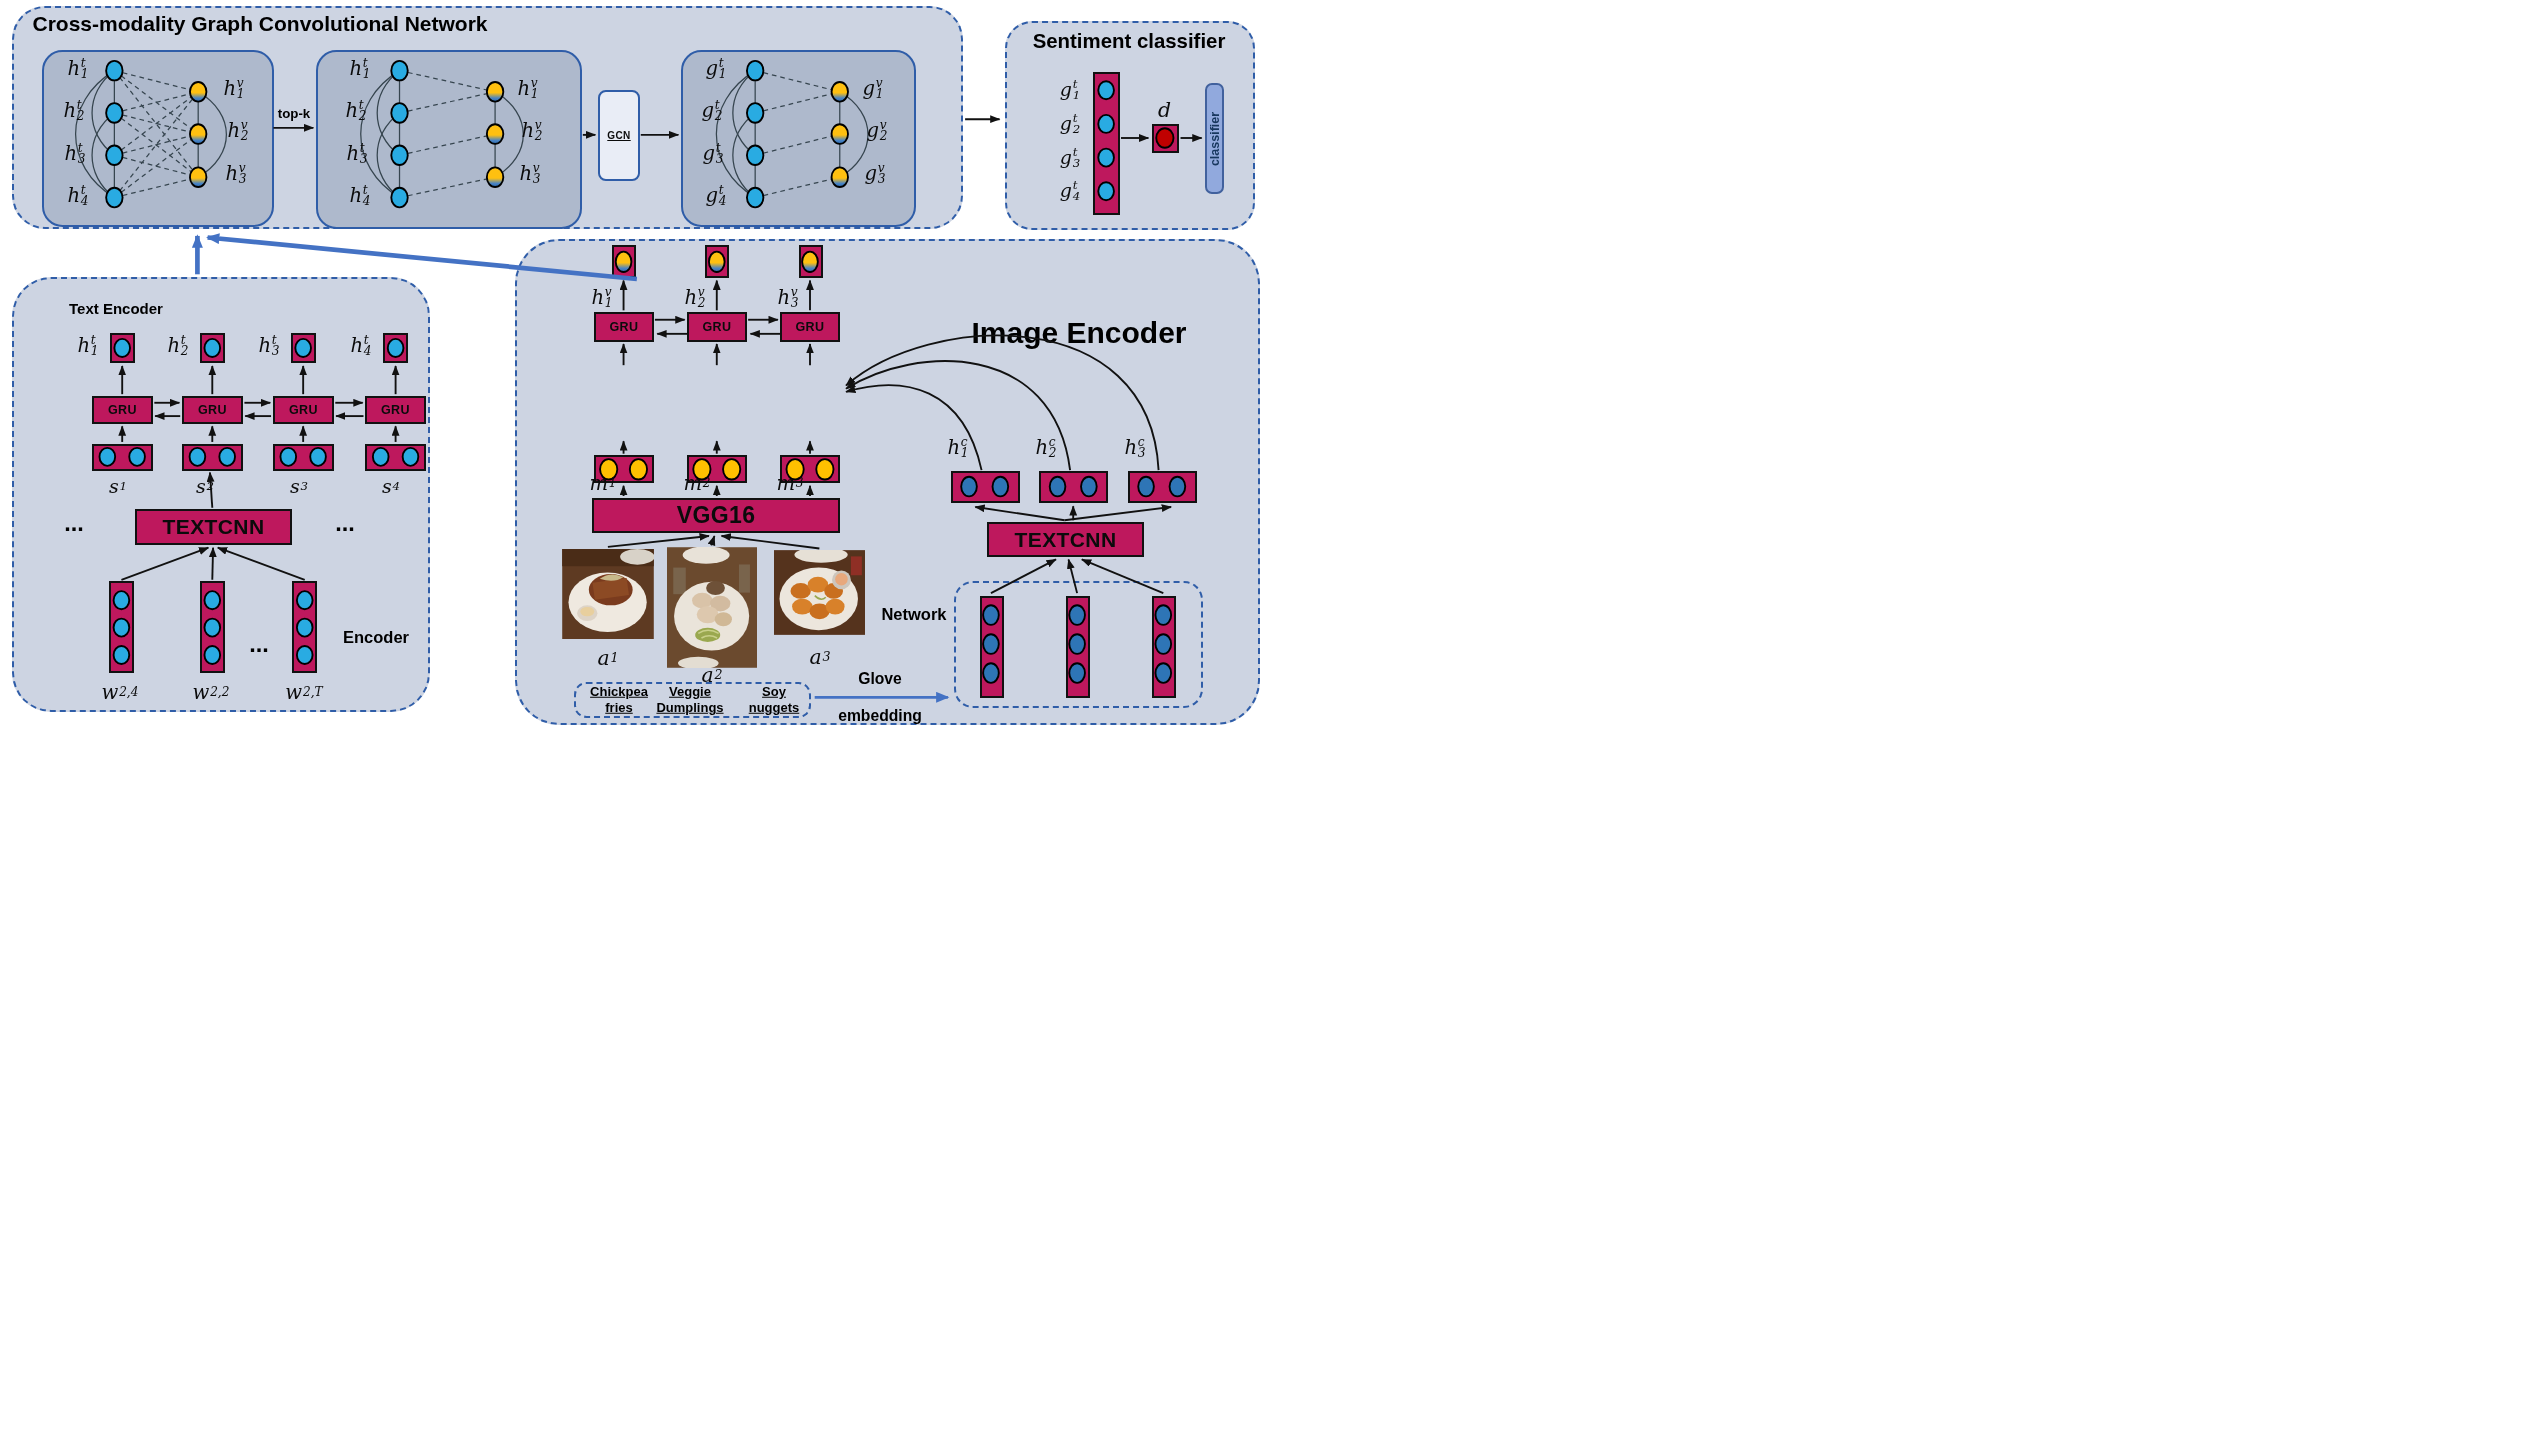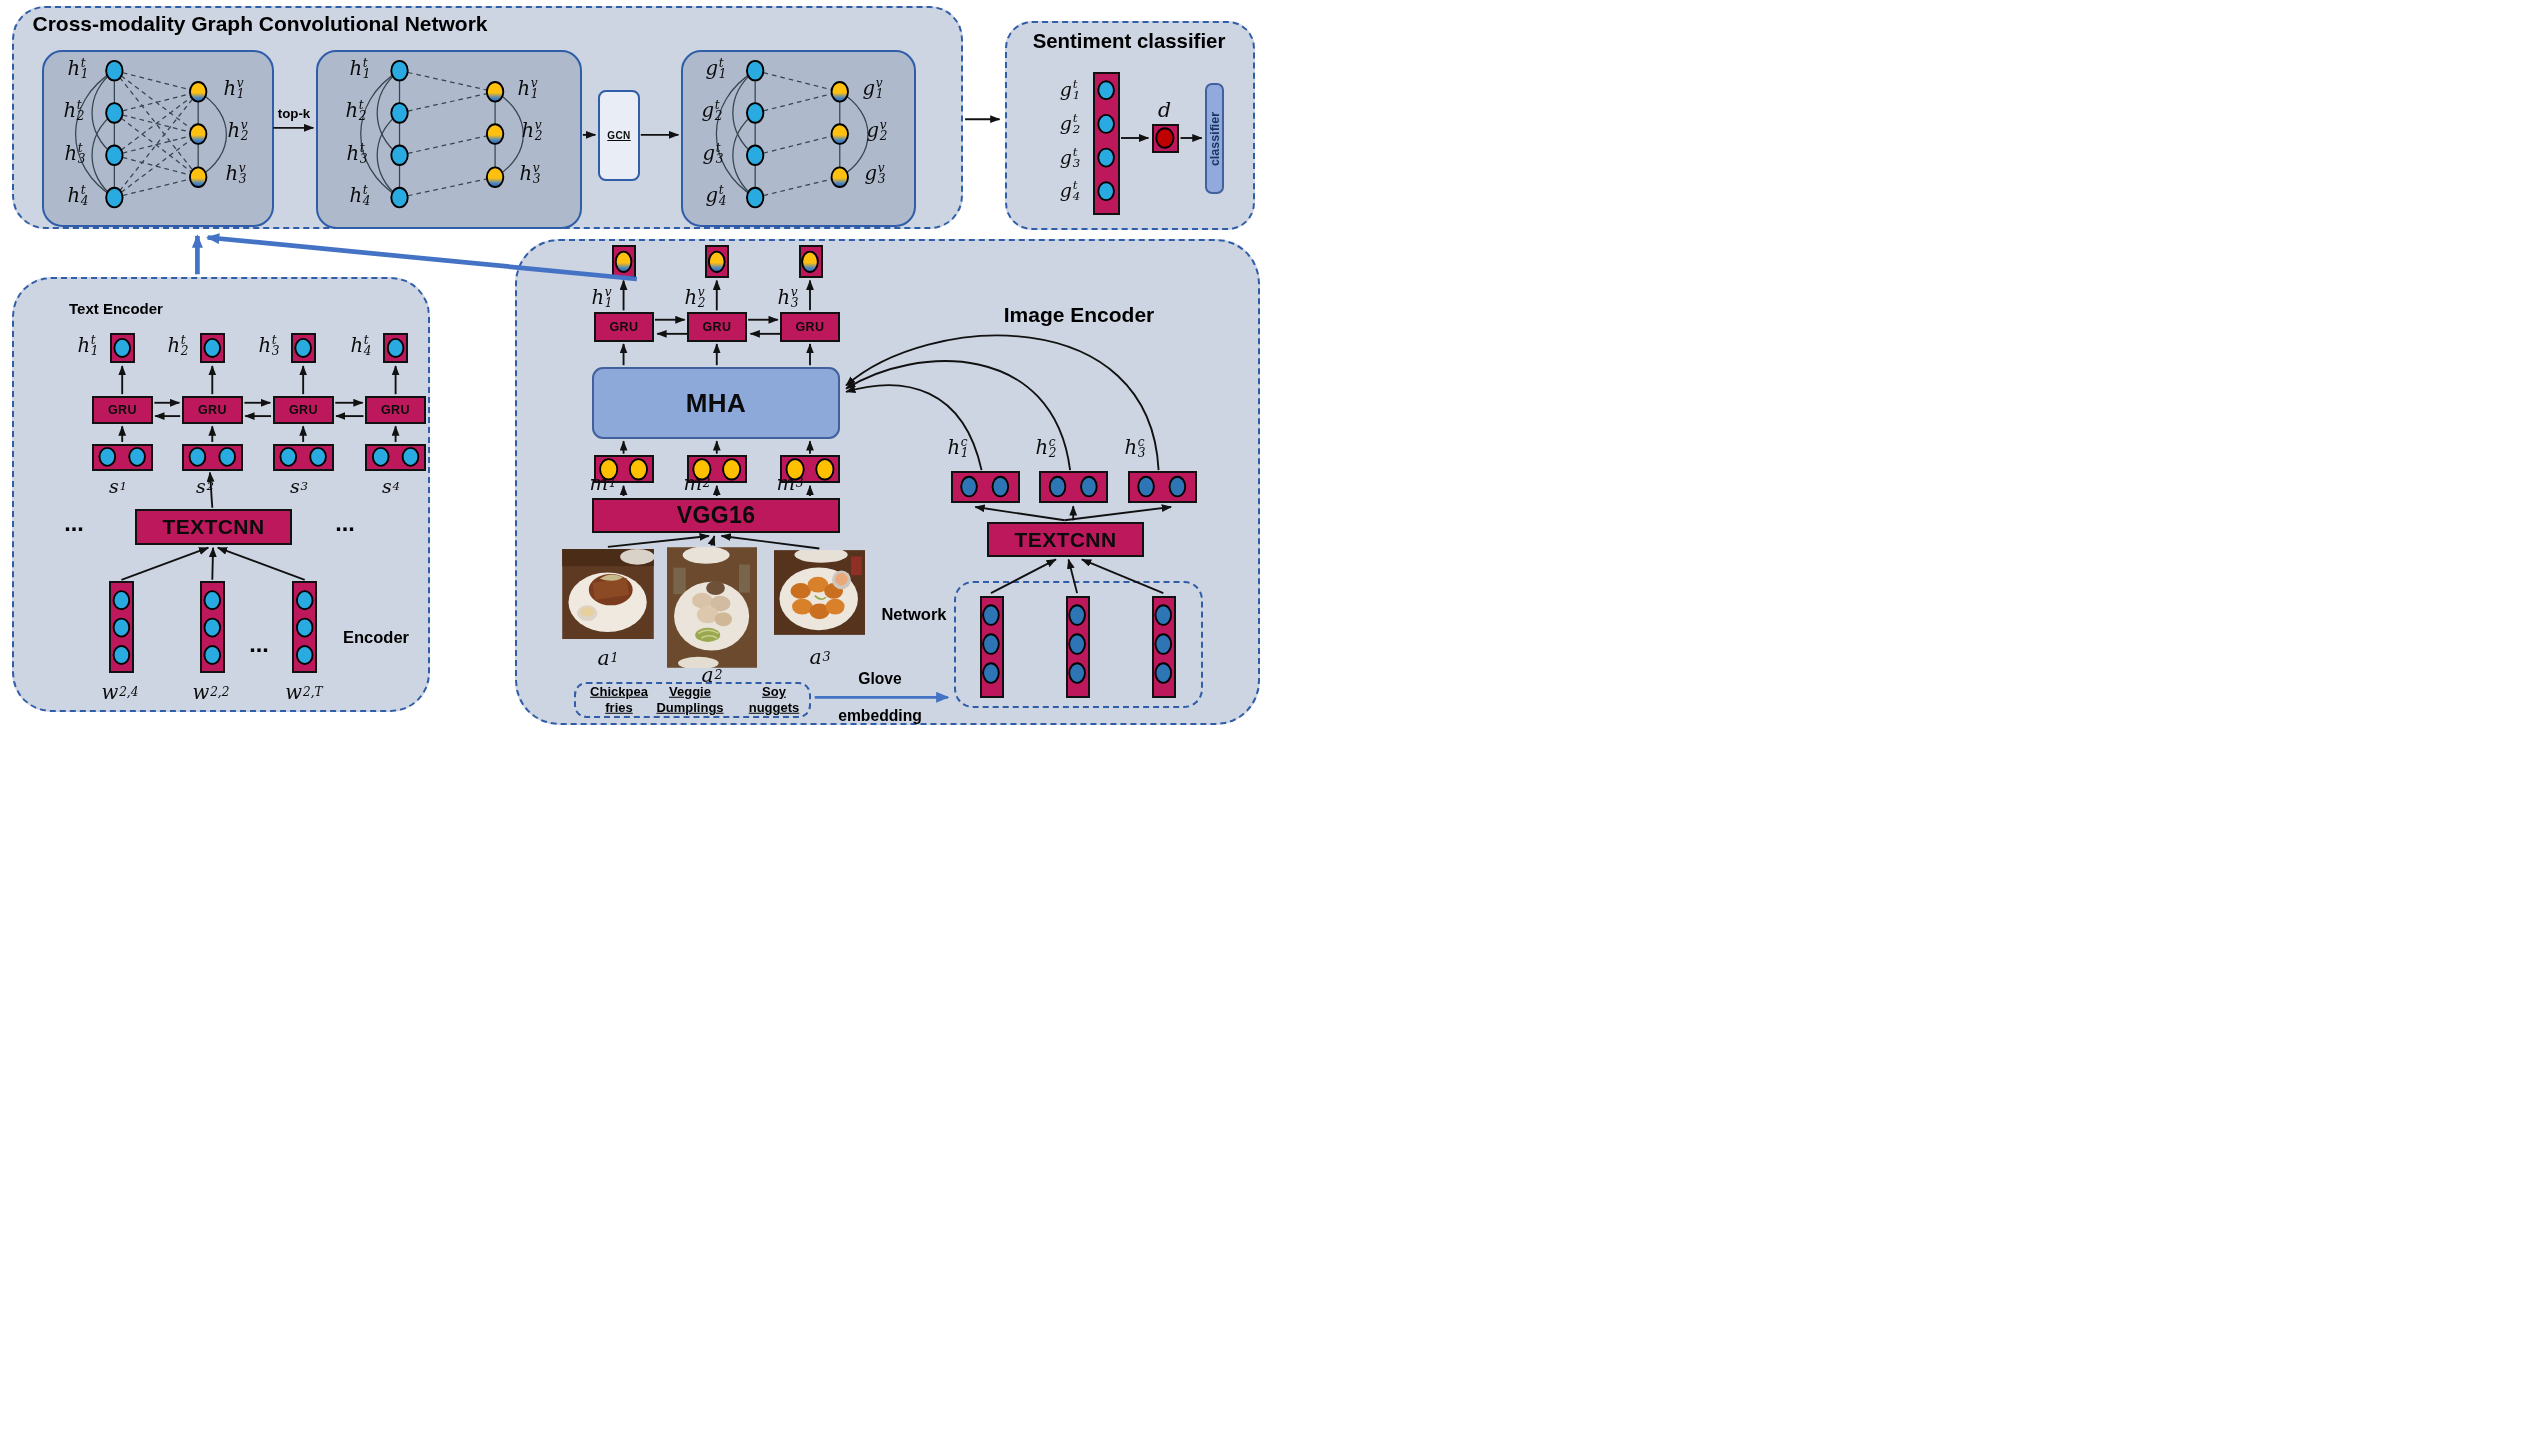--- a/index.html
+++ b/index.html
@@ -32,21 +32,21 @@
   <div class="panel" style="left:11.8px;top:277px;width:418px;height:435px;border-radius:39px;"></div>
   <div class="panel" style="left:515px;top:239px;width:745px;height:486px;border-radius:44px;"></div>
 
   <div class="gpanel" style="left:42px;top:50px;width:232px;height:177px;"></div>
   <div class="gpanel" style="left:316px;top:50px;width:266px;height:179px;"></div>
   <div class="gpanel" style="left:681px;top:50px;width:235px;height:177px;"></div>
 
   <div class="lbl bold" style="left:260px;top:23.5px;font-size:21px;">Cross-modality Graph Convolutional Network</div>
   <div class="lbl bold" style="left:1129px;top:41px;font-size:20.4px;">Sentiment classifier</div>
   <div class="lbl bold" style="left:116px;top:308px;font-size:15px;">Text Encoder</div>
-  <div class="lbl bold" style="left:1079px;top:315px;font-size:21px;">Image Encoder</div>
+  <div class="lbl bold" style="left:1079px;top:333px;font-size:30px;">Image Encoder</div>
   <div class="lbl bold" style="left:294px;top:113px;font-size:13.3px;">top-k</div>
   <div class="lbl" style="left:376px;top:637px;font-size:16.5px;font-weight:600;">Encoder</div>
   <div class="lbl" style="left:914px;top:614px;font-size:16.5px;font-weight:600;">Network</div>
   <div class="lbl" style="left:880px;top:679px;font-size:15.7px;font-weight:600;">Glove</div>
   <div class="lbl" style="left:880px;top:716px;font-size:15.7px;font-weight:600;">embedding</div>
   <div class="lbl bold" style="left:74px;top:523px;font-size:23.5px;">...</div>
   <div class="lbl bold" style="left:345px;top:523px;font-size:23.5px;">...</div>
   <div class="lbl bold" style="left:259px;top:644px;font-size:23.5px;">...</div>
 
   <div class="wbox" style="left:598px;top:90px;width:42px;height:91px;background:#e9edf6;border:2px solid #2f5da8;border-radius:7.8px;">
@@ -96,23 +96,20 @@
   <div class="wbox" style="left:594px;top:312px;width:60px;height:30px;">
       <span class="boxtext" style="font-size:12.5px;">GRU</span>
     </div>
   <div class="wbox" style="left:687px;top:312px;width:60px;height:30px;">
       <span class="boxtext" style="font-size:12.5px;">GRU</span>
     </div>
   <div class="wbox" style="left:780px;top:312px;width:60px;height:30px;">
       <span class="boxtext" style="font-size:12.5px;">GRU</span>
     </div>
 
-  <div style="position:absolute;left:592px;top:367px;width:248px;height:72px;background:#8da9da;border:2.4px solid #41619d;border-radius:11px;box-sizing:border-box;display:flex;align-items:center;justify-content:center;">
-    <span class="boxtext" style="font-size:26px;">MHA</span>
-  </div>
 
   <div class="wbox" style="left:594px;top:455px;width:60px;height:28px;"></div>
   <div class="wbox" style="left:687px;top:455px;width:60px;height:28px;"></div>
   <div class="wbox" style="left:780px;top:455px;width:60px;height:28px;"></div>
 
   <div class="wbox" style="left:592px;top:498px;width:248px;height:35px;">
       <span class="boxtext" style="font-size:23px;">VGG16</span>
     </div>
 
   <div class="wbox" style="left:987px;top:522px;width:157px;height:35px;">

